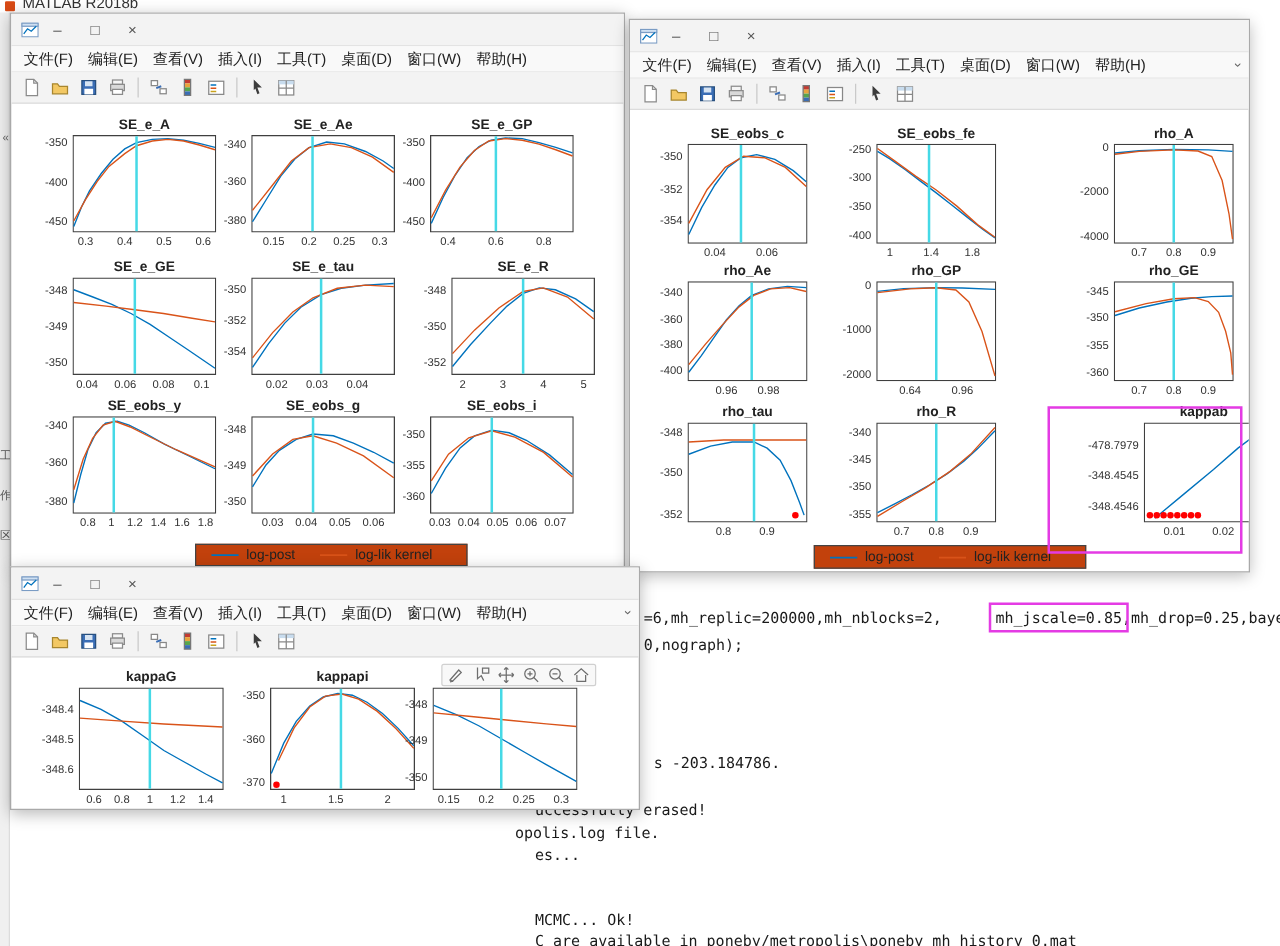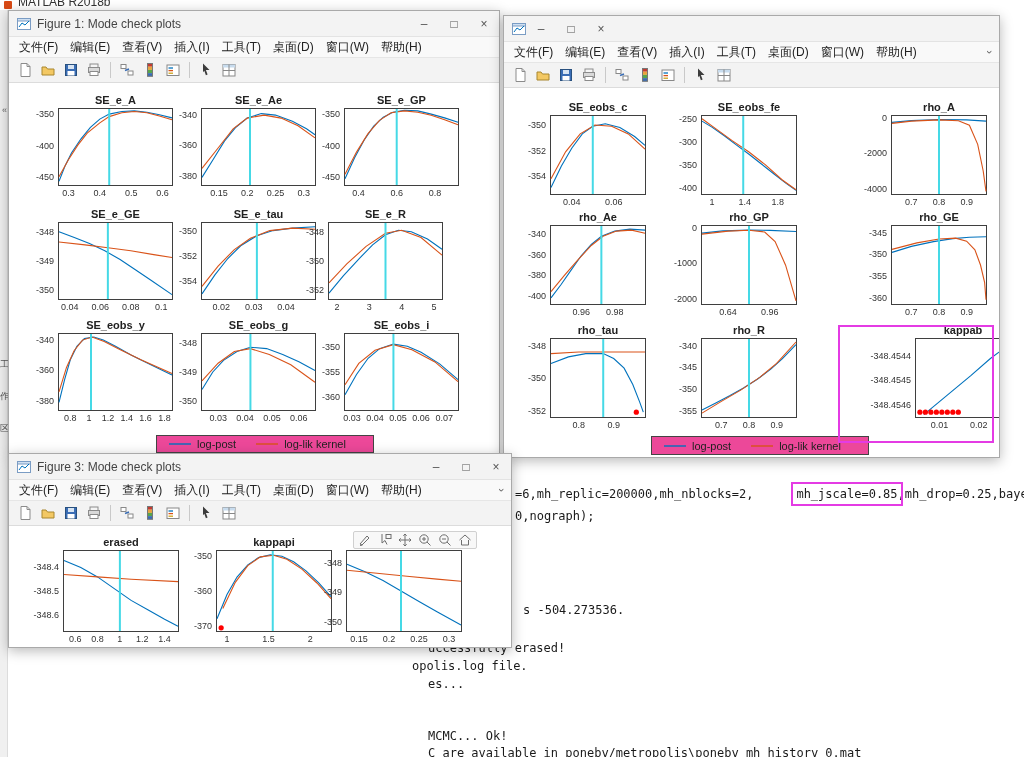--- a/index.html
+++ b/index.html
@@ -30,34 +30,34 @@
   .tb-btn { width:20px; height:20px; display:flex; align-items:center; justify-content:center; }
   .tb-sep { width:1px; height:16px; background:#c9c9c9; margin:0 3px; }
   .chevron { position:absolute; font-size:11px; color:#666; transform:rotate(90deg); z-index:7; }
 
   .plot-layer { position:absolute; inset:0; }
   .subplot { position:absolute; }
   .sp-title { position:absolute; left:-22px; right:-22px; top:-14px; text-align:center; font-size:11px; font-weight:bold; color:#222; white-space:nowrap; }
   .sp-ylab { position:absolute; width:44px; text-align:right; font-size:9px; color:#333; white-space:nowrap; }
   .sp-xlab { position:absolute; width:34px; text-align:center; font-size:9px; color:#333; white-space:nowrap; }
 
-  .legend-box { position:absolute; border:1px solid #444; background:#ec4899; display:flex; align-items:center; padding-left:12px; gap:20px; overflow:hidden; }
+  .legend-box { position:absolute; border:1px solid #444; background:#c2410c; display:flex; align-items:center; padding-left:12px; gap:20px; overflow:hidden; }
   .legend-item { display:flex; align-items:center; gap:6px; font-size:11px; color:#222; white-space:nowrap; }
 
   .annot-box { position:absolute; border:2.5px solid #E43BE4; z-index:6; pointer-events:none; }
   .hover-toolbar { position:absolute; background:rgba(248,248,248,.95); border:1px solid #d0d0d0; border-radius:2px; display:flex; align-items:center; gap:2px; padding:1px 2px; z-index:5; }
   .hover-toolbar .tb-btn { width:18px; height:16px; }
 </style>
 </head>
 <body>
 
 <div class="console-layer">
     <div class="console-line" style="left: 515px; top: 486px;"><span>=6,mh_replic=200000,mh_nblocks=2,</span><span class="hl" style="outline-color: rgb(228, 59, 228); margin-left: 43px;">mh_jscale=0.85</span><span>,mh_drop=0.25,bayesian_irf,irf=30,m</span></div>
     <div class="console-line" style="left: 515px; top: 508px;">0,nograph);</div>
-    <div class="console-line" style="left: 523px; top: 602px;">s -504.273536.</div>
+    <div class="console-line" style="left: 523px; top: 602px;">s -203.184786.</div>
     <div class="console-line" style="left: 428px; top: 640px;">uccessfully erased!</div>
     <div class="console-line" style="left: 412px; top: 658px;">opolis.log file.</div>
     <div class="console-line" style="left: 428px; top: 676px;">es...</div>
     <div class="console-line" style="left: 428px; top: 728px;">MCMC... Ok!</div>
     <div class="console-line" style="left: 428px; top: 745px;">C are available in poneby/metropolis\poneby_mh_history_0.mat</div>
   </div>
 
 <div class="top-strip">
   <span class="app-logo"></span>
   <span class="app-title">MATLAB R2018b</span>
@@ -72,21 +72,20 @@
 
 <div class="fig-window" style="left: 8px; top: 10px; width: 492px; height: 445px; z-index: 2;">
   <div class="titlebar">
     <span class="fig-icon">
         <svg width="14" height="12" viewBox="0 0 14 12">
           <rect x="0.5" y="0.5" width="13" height="11" fill="#fff" stroke="#7a9cc4"></rect>
           <rect x="0.5" y="0.5" width="13" height="2.5" fill="#cfe0f2" stroke="#7a9cc4"></rect>
           <polyline points="2,9 5,5 8,7 12,3" fill="none" stroke="#0072BD"></polyline>
         </svg>
       </span>
-    <span class="title-text">Figure 1: Mode check plots</span>
     <span class="win-btns">
       <span class="win-btn">–</span>
       <span class="win-btn">□</span>
       <span class="win-btn">×</span>
     </span>
   </div>
   <div class="menubar">
       <span class="menu-item">文件(F)</span>
       <span class="menu-item">编辑(E)</span>
       <span class="menu-item">查看(V)</span>
@@ -186,21 +185,21 @@
           <polyline points="1.0,9.8 16.3,15.6 31.5,21.5 46.8,28.8 62.1,37.5 77.4,47.8 92.6,58.0 114.0,72.6" fill="none" stroke="#0072BD" stroke-width="1.1"></polyline>
           <polyline points="1.0,20.0 27.0,22.9 49.9,25.8 72.8,28.8 95.7,32.6 114.0,35.5" fill="none" stroke="#D95319" stroke-width="1.1"></polyline>
           <line x1="49.86486486486487" y1="1" x2="49.86486486486487" y2="77" stroke="#45D9E6" stroke-width="2"></line>
         </svg><div class="sp-ylab" style="left: -48px; top: 4.76923px;">-348</div><div class="sp-ylab" style="left: -48px; top: 34px;">-349</div><div class="sp-ylab" style="left: -48px; top: 63.2308px;">-350</div><div class="sp-xlab" style="left: -5.31081px; top: 80px;">0.04</div><div class="sp-xlab" style="left: 25.2297px; top: 80px;">0.06</div><div class="sp-xlab" style="left: 55.7703px; top: 80px;">0.08</div><div class="sp-xlab" style="left: 86.3108px; top: 80px;">0.1</div></div>
       <div class="subplot" style="left: 192px; top: 211px; width: 115px; height: 78px;"><div class="sp-title">SE_e_tau</div><svg width="115" height="78" viewBox="0 0 115 78">
           <rect x="0.5" y="0.5" width="114" height="77" fill="#fff" stroke="#3f3f3f" stroke-width="1"></rect>
           <polyline points="1.0,71.9 13.9,52.9 26.8,36.5 39.7,23.8 55.9,13.7 72.0,8.6 91.4,6.1 114.0,4.8" fill="none" stroke="#0072BD" stroke-width="1.1"></polyline>
           <polyline points="1.0,64.3 17.1,44.1 33.3,27.6 49.4,16.2 68.8,8.6 91.4,6.1 114.0,7.3" fill="none" stroke="#D95319" stroke-width="1.1"></polyline>
           <line x1="55.885714285714286" y1="1" x2="55.885714285714286" y2="77" stroke="#45D9E6" stroke-width="2"></line>
         </svg><div class="sp-ylab" style="left: -48px; top: 3.6px;">-350</div><div class="sp-ylab" style="left: -48px; top: 28.9333px;">-352</div><div class="sp-ylab" style="left: -48px; top: 54.2667px;">-354</div><div class="sp-xlab" style="left: 3.37143px; top: 80px;">0.02</div><div class="sp-xlab" style="left: 35.6571px; top: 80px;">0.03</div><div class="sp-xlab" style="left: 67.9429px; top: 80px;">0.04</div></div>
-      <div class="subplot" style="left: 319px; top: 211px; width: 115px; height: 100px;"><div class="sp-title">SE_e_R</div><svg width="115" height="78" viewBox="0 0 115 78">
+      <div class="subplot" style="left: 352px; top: 211px; width: 115px; height: 100px;"><div class="sp-title">SE_e_R</div><svg width="115" height="78" viewBox="0 0 115 78">
           <rect x="0.5" y="0.5" width="114" height="77" fill="#fff" stroke="#3f3f3f" stroke-width="1"></rect>
           <polyline points="1.0,71.2 15.5,53.6 31.7,36.1 44.6,22.9 57.5,12.7 70.4,8.3 83.3,9.8 99.5,17.1 114.0,27.3" fill="none" stroke="#0072BD" stroke-width="1.1"></polyline>
           <polyline points="1.0,60.9 18.8,41.9 38.1,24.4 57.5,11.2 73.6,8.3 93.0,15.6 114.0,33.2" fill="none" stroke="#D95319" stroke-width="1.1"></polyline>
           <line x1="57.5" y1="1" x2="57.5" y2="77" stroke="#45D9E6" stroke-width="2"></line>
         </svg><div class="sp-ylab" style="left: -48px; top: 4.76923px;">-348</div><div class="sp-ylab" style="left: -48px; top: 34px;">-350</div><div class="sp-ylab" style="left: -48px; top: 63.2308px;">-352</div><div class="sp-xlab" style="left: -7.92857px; top: 80px;">2</div><div class="sp-xlab" style="left: 24.3571px; top: 80px;">3</div><div class="sp-xlab" style="left: 56.6429px; top: 80px;">4</div><div class="sp-xlab" style="left: 88.9286px; top: 80px;">5</div></div>
       <div class="subplot" style="left: 49px; top: 322px; width: 115px; height: 78px;"><div class="sp-title">SE_eobs_y</div><svg width="115" height="78" viewBox="0 0 115 78">
           <rect x="0.5" y="0.5" width="114" height="77" fill="#fff" stroke="#3f3f3f" stroke-width="1"></rect>
           <polyline points="1.0,69.4 6.6,46.6 12.3,26.8 18.9,13.2 26.4,5.6 35.8,4.0 45.3,7.1 57.5,13.2 73.5,22.3 92.3,31.4 114.0,42.0" fill="none" stroke="#0072BD" stroke-width="1.1"></polyline>
           <polyline points="1.0,58.8 8.5,34.4 16.1,17.7 24.5,7.1 34.0,4.0 46.2,8.6 61.3,16.2 82.9,26.8 114.0,40.5" fill="none" stroke="#D95319" stroke-width="1.1"></polyline>
           <line x1="33.01666666666667" y1="1" x2="33.01666666666667" y2="77" stroke="#45D9E6" stroke-width="2"></line>
@@ -379,21 +378,21 @@
           <rect x="0.5" y="0.5" width="95" height="79" fill="#fff" stroke="#3f3f3f" stroke-width="1"></rect>
           <polyline points="8.8,76.6 32.3,57.1 55.8,37.6 75.4,20.5 95.0,5.9" fill="none" stroke="#0072BD" stroke-width="1.1"></polyline>
           <circle cx="4.916666666666666" cy="74.12499999826805" r="2.6" fill="#FF0000"></circle>
           <circle cx="10.4" cy="74.12499999826805" r="2.6" fill="#FF0000"></circle>
           <circle cx="15.88333333333333" cy="74.12499999826805" r="2.6" fill="#FF0000"></circle>
           <circle cx="21.366666666666664" cy="74.12499999826805" r="2.6" fill="#FF0000"></circle>
           <circle cx="26.849999999999998" cy="74.12499999826805" r="2.6" fill="#FF0000"></circle>
           <circle cx="32.33333333333333" cy="74.12499999826805" r="2.6" fill="#FF0000"></circle>
           <circle cx="37.81666666666666" cy="74.12499999826805" r="2.6" fill="#FF0000"></circle>
           <circle cx="43.300000000000004" cy="74.12499999826805" r="2.6" fill="#FF0000"></circle>
-        </svg><div class="sp-ylab" style="left: -48px; top: 13.0625px;">-348.4544</div><div class="sp-ylab" style="left: -48px; top: 37.4375px;">-348.4545</div><div class="sp-ylab" style="left: -48px; top: 61.8125px;">-348.4546</div><div class="sp-xlab" style="left: 7.5px; top: 82px;">0.01</div><div class="sp-xlab" style="left: 46.6667px; top: 82px;">0.02</div></div>
+        </svg><div class="sp-ylab" style="left: -48px; top: 13.0625px;">-478.7979</div><div class="sp-ylab" style="left: -48px; top: 37.4375px;">-348.4545</div><div class="sp-ylab" style="left: -48px; top: 61.8125px;">-348.4546</div><div class="sp-xlab" style="left: 7.5px; top: 82px;">0.01</div><div class="sp-xlab" style="left: 46.6667px; top: 82px;">0.02</div></div>
       <div class="legend-box" style="left: 147px; top: 420px; width: 218px; height: 19px;">
         <span class="legend-item">
           <svg width="22" height="4" viewBox="0 0 22 4">
             <line x1="0" y1="2" x2="22" y2="2" stroke="#0072BD" stroke-width="1.4"></line>
           </svg>
           <span>log-post</span>
         </span>
         <span class="legend-item">
           <svg width="22" height="4" viewBox="0 0 22 4">
             <line x1="0" y1="2" x2="22" y2="2" stroke="#D95319" stroke-width="1.4"></line>
@@ -408,21 +407,20 @@
 
 <div class="fig-window" style="left: 8px; top: 453px; width: 504px; height: 195px; z-index: 4;">
   <div class="titlebar">
     <span class="fig-icon">
         <svg width="14" height="12" viewBox="0 0 14 12">
           <rect x="0.5" y="0.5" width="13" height="11" fill="#fff" stroke="#7a9cc4"></rect>
           <rect x="0.5" y="0.5" width="13" height="2.5" fill="#cfe0f2" stroke="#7a9cc4"></rect>
           <polyline points="2,9 5,5 8,7 12,3" fill="none" stroke="#0072BD"></polyline>
         </svg>
       </span>
-    <span class="title-text">Figure 3: Mode check plots</span>
     <span class="win-btns">
       <span class="win-btn">–</span>
       <span class="win-btn">□</span>
       <span class="win-btn">×</span>
     </span>
   </div>
   <div class="menubar">
       <span class="menu-item">文件(F)</span>
       <span class="menu-item">编辑(E)</span>
       <span class="menu-item">查看(V)</span>
@@ -492,21 +490,21 @@
       <span class="tb-btn">
         <svg width="16" height="16" viewBox="0 0 16 16">
           <rect x="2" y="2.5" width="12" height="11.5" fill="#fff" stroke="#888"></rect>
           <rect x="2" y="2.5" width="12" height="3" fill="#c8dcee"></rect>
           <line x1="8" y1="2.5" x2="8" y2="14" stroke="#888"></line>
           <line x1="2" y1="8.5" x2="14" y2="8.5" stroke="#888"></line>
         </svg>
       </span>
     </div>
   <div class="plot-layer">
-      <div class="subplot" style="left: 54px; top: 96px; width: 116px; height: 82px;"><div class="sp-title">erased</div><svg width="116" height="82" viewBox="0 0 116 82">
+      <div class="subplot" style="left: 54px; top: 96px; width: 116px; height: 82px;"><div class="sp-title">kappaG</div><svg width="116" height="82" viewBox="0 0 116 82">
           <rect x="0.5" y="0.5" width="115" height="81" fill="#fff" stroke="#3f3f3f" stroke-width="1"></rect>
           <polyline points="1.0,10.4 17.8,17.5 34.5,26.9 51.3,38.6 68.1,50.4 84.8,59.8 101.6,69.2 115.0,76.3" fill="none" stroke="#0072BD" stroke-width="1.1"></polyline>
           <polyline points="1.0,24.5 34.5,26.9 68.1,29.2 115.0,31.6" fill="none" stroke="#D95319" stroke-width="1.1"></polyline>
           <line x1="56.88235294117647" y1="1" x2="56.88235294117647" y2="81" stroke="#45D9E6" stroke-width="2"></line>
         </svg><div class="sp-ylab" style="left: -48px; top: 12.4706px;">-348.4</div><div class="sp-ylab" style="left: -48px; top: 36px;">-348.5</div><div class="sp-ylab" style="left: -48px; top: 59.5294px;">-348.6</div><div class="sp-xlab" style="left: -4.82353px; top: 84px;">0.6</div><div class="sp-xlab" style="left: 17.5294px; top: 84px;">0.8</div><div class="sp-xlab" style="left: 39.8824px; top: 84px;">1</div><div class="sp-xlab" style="left: 62.2353px; top: 84px;">1.2</div><div class="sp-xlab" style="left: 84.5882px; top: 84px;">1.4</div></div>
       <div class="subplot" style="left: 207px; top: 96px; width: 116px; height: 82px;"><div class="sp-title">kappapi</div><svg width="116" height="82" viewBox="0 0 116 82">
           <rect x="0.5" y="0.5" width="115" height="81" fill="#fff" stroke="#3f3f3f" stroke-width="1"></rect>
           <polyline points="1.0,68.8 11.0,44.5 21.0,27.1 31.8,14.9 42.6,7.6 54.3,4.8 65.9,6.2 77.6,11.8 90.0,20.8 102.5,32.7 115.0,46.6" fill="none" stroke="#0072BD" stroke-width="1.1"></polyline>
           <polyline points="6.8,58.4 19.3,32.3 31.8,15.6 44.3,6.9 57.6,5.2 70.9,9.3 85.9,19.1 100.9,33.0 115.0,48.7" fill="none" stroke="#D95319" stroke-width="1.1"></polyline>
           <line x1="56.75182481751825" y1="1" x2="56.75182481751825" y2="81" stroke="#45D9E6" stroke-width="2"></line>

